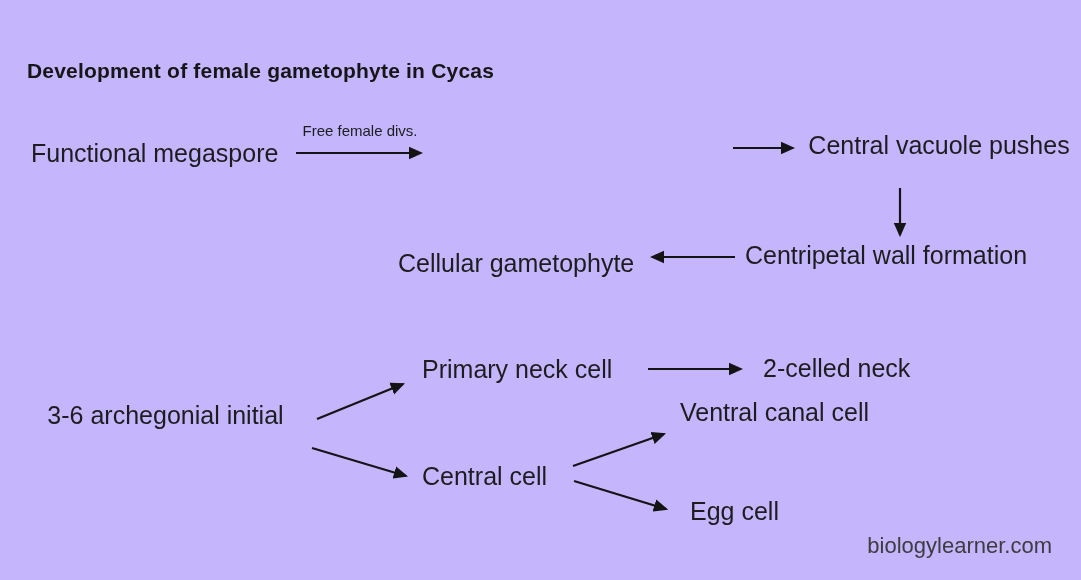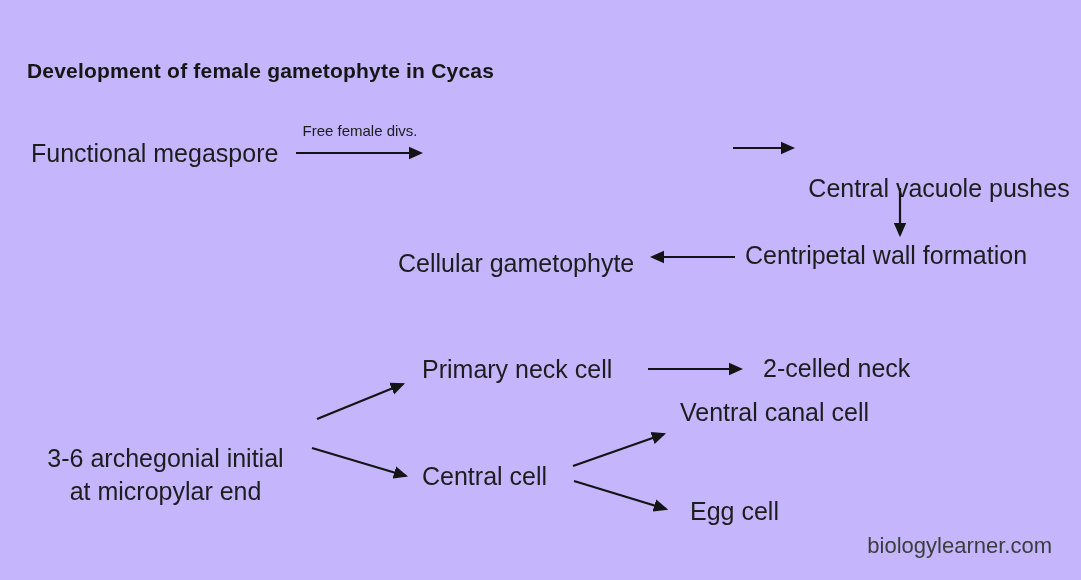--- a/index.html
+++ b/index.html
@@ -30,21 +30,20 @@
     position: absolute;
     font-size: 25px;
     line-height: 30px;
     white-space: nowrap;
     color: #1d1d1d;
   }
   .node.two-line {
     line-height: 33px;
     text-align: center;
     white-space: normal;
-    margin-top: 43px;
   }
   .edge-label {
     position: absolute;
     font-size: 15px;
     color: #1d1d1d;
     text-align: center;
     white-space: nowrap;
   }
   .watermark {
     position: absolute;
@@ -99,21 +98,20 @@
   <div class="node two-line" style="left:800px; top:129px; width:278px;">
     <div>Central vacuole pushes</div>
   </div>
 
   <div class="node" style="left:745px; top:240px;">Centripetal wall formation</div>
 
   <div class="node" style="left:398px; top:240px;margin-top:8px;">Cellular gametophyte</div>
 
   <div class="node two-line" style="left:38px; top:399px; width:255px;">
     <div>3-6 archegonial initial</div>
-    <div>at micropylar end</div>
   </div>
 
   <div class="node" style="left:422px; top:354px;">Primary neck cell</div>
 
   <div class="node" style="left:763px; top:353px;">2-celled neck</div>
 
   <div class="node" style="left:422px; top:461px;">Central cell</div>
 
   <div class="node" style="left:680px; top:397px;">Ventral canal cell</div>
 

